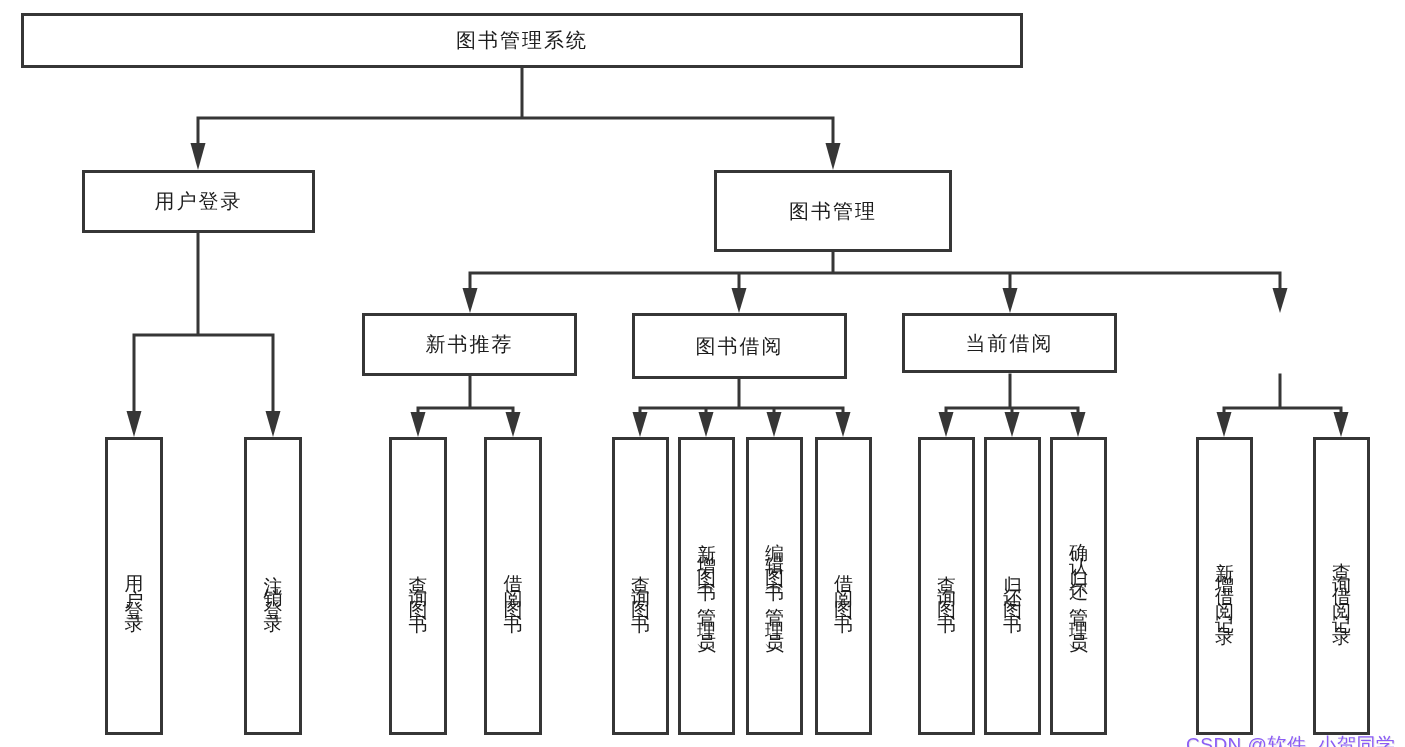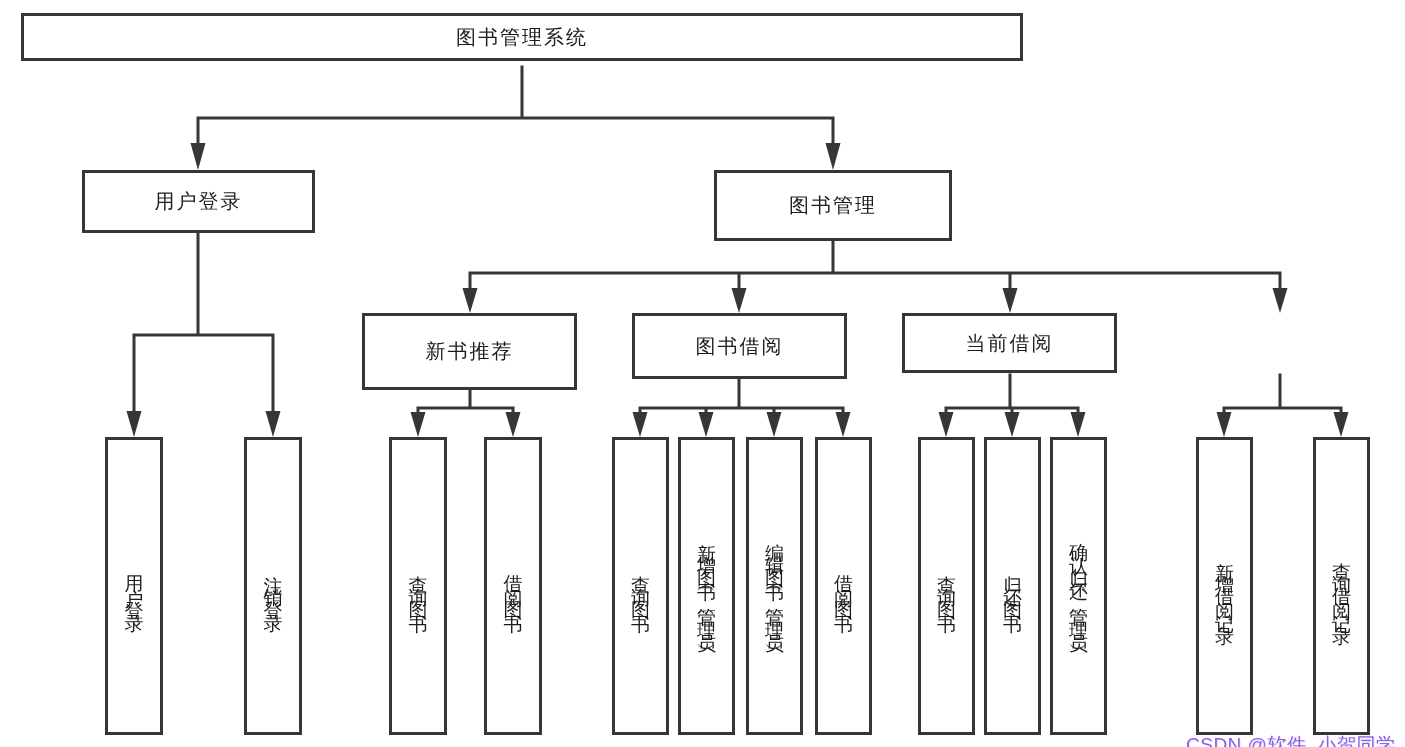--- a/index.html
+++ b/index.html
@@ -90,26 +90,26 @@
       <polygon points="766.5,412 781.5,412 774,437"></polygon>
       <polygon points="835.5,412 850.5,412 843,437"></polygon>
       <polygon points="938.5,412 953.5,412 946,437"></polygon>
       <polygon points="1004.5,412 1019.5,412 1012,437"></polygon>
       <polygon points="1070.5,412 1085.5,412 1078,437"></polygon>
       <polygon points="1216.5,412 1231.5,412 1224,437"></polygon>
       <polygon points="1333.5,412 1348.5,412 1341,437"></polygon>
     </g>
   </svg>
 
-  <div class="node" style="left:21px; top:13px; width:1002px; height:48px;">图书管理系统</div>
+  <div class="node" style="left:21px; top:13px; width:1002px; height:55px;">图书管理系统</div>
 
   <div class="node" style="left:82px; top:170px; width:233px; height:63px;">用户登录</div>
-  <div class="node" style="left:714px; top:170px; width:238px; height:71px;">图书管理</div>
+  <div class="node" style="left:714px; top:170px; width:238px; height:82px;">图书管理</div>
 
-  <div class="node" style="left:362px; top:313px; width:215px; height:77px;">新书推荐</div>
+  <div class="node" style="left:362px; top:313px; width:215px; height:63px;">新书推荐</div>
   <div class="node" style="left:632px; top:313px; width:215px; height:66px;">图书借阅</div>
   <div class="node" style="left:902px; top:313px; width:215px; height:60px;">当前借阅</div>
 
   <div class="leaf" style="left:105px; width:58px;">用户登录</div>
   <div class="leaf" style="left:244px; width:58px;">注销登录</div>
 
   <div class="leaf" style="left:389px; width:58px;">查询图书</div>
   <div class="leaf" style="left:484px; width:58px;">借阅图书</div>
 
   <div class="leaf" style="left:612px; width:57px;">查询图书</div>

